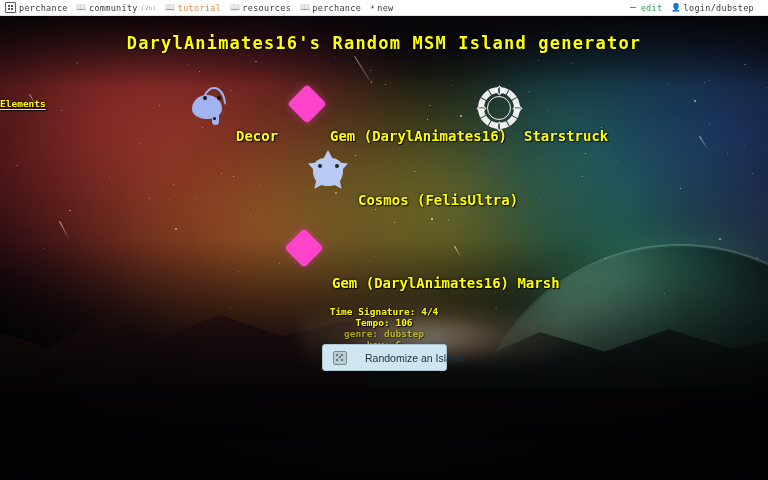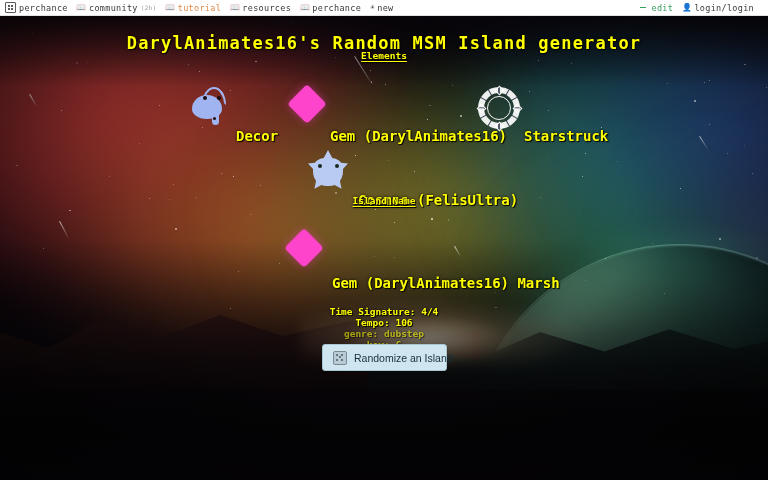--- a/index.html
+++ b/index.html
@@ -224,28 +224,28 @@
     font-weight: bold;
     color: #ffff00;
     letter-spacing: 1.2px;
     text-shadow: 0 0 3px rgba(0,0,0,.95), 1px 1px 0 rgba(0,0,0,.9);
     white-space: nowrap;
   }
 
   .sec-head {
     position: absolute;
     width: 768px; left: 0;
-    text-align: center;
     font-family: "DejaVu Sans Mono", monospace;
     font-size: 9.5px;
     font-weight: bold;
     color: #ffff00;
     text-decoration: underline;
     text-underline-offset: 2px;
     text-shadow: 0 0 3px rgba(0,0,0,.95), 1px 1px 0 rgba(0,0,0,.85);
+    margin-top: 48px;
   }
   #head-elements { top: 34px; }
   #head-islandname { top: 179px; }
   #head-musicinfo { top: 278px; }
 
   .caption {
     position: absolute;
     font-family: "DejaVu Sans Mono", monospace;
     font-size: 14px;
     font-weight: bold;
@@ -363,21 +363,21 @@
   
   #randomize-btn {
     position: absolute;
     left: 322px; top: 328px;
     width: 125px; height: 27px;
     background: #cfe5ef;
     border: 1px solid #a9c6d4;
     border-radius: 3px;
     display: flex;
     align-items: center;
-    gap: 7px;
+    gap: 18px;
     padding: 0 10px;
     box-sizing: border-box;
     cursor: pointer;
     box-shadow: 0 1px 2px rgba(0,0,0,.35);
   }
   .dice-icon {
     width: 12px; height: 12px;
     border: 1px solid #7b8a93;
     border-radius: 2px;
     background: #b9ccd6;
@@ -435,21 +435,21 @@
 
   <div class="nav-spacer"></div>
 
   <div class="nav-right">
     <div class="nav-item nav-edit">
       <span class="edit-dash"></span>
       <span>edit</span>
     </div>
     <div class="nav-item">
       <span class="nav-glyph">👤</span>
-      <span>login/login</span>
+      <span>login/dubstep</span>
     </div>
   </div>
 </div>
 
 <div id="stage">
   <div class="neb" id="neb-red"></div>
   <div class="neb" id="neb-orange"></div>
   <div class="neb" id="neb-yellowgreen"></div>
   <div class="neb" id="neb-teal"></div>
   <div class="neb" id="neb-blue"></div>
@@ -605,21 +605,20 @@
   <div class="caption" style="left:524px;top:112px;">Starstruck</div>
 
   <div class="icon-wrap" id="icon-cosmos">
     <div class="cosmos-body"></div>
     <div class="cosmos-round"></div>
     <div class="cosmos-eye" style="left:10px;top:14px;"></div>
     <div class="cosmos-eye" style="left:27px;top:14px;"></div>
   </div>
   <div class="caption" style="left:358px;top:176px;">Cosmos (FelisUltra)</div>
 
-  <div class="sec-head" id="head-islandname">Island Name</div>
 
   <div class="icon-wrap gem-diamond" id="icon-gem-island" style="left:290px;top:218px;width:28px;height:28px;"></div>
   <div class="caption" style="left:332px;top:259px;">Gem (DarylAnimates16) Marsh</div>
 
   <div class="centered-line" style="top:290px;">Time Signature: 4/4</div>
   <div class="centered-line" style="top:301px;">Tempo: 106</div>
   <div class="centered-line" style="top:312px;opacity:.55;">genre: dubstep</div>
   <div class="centered-line" style="top:323px;opacity:.6;">key: C</div>
 
   <div id="randomize-btn">

